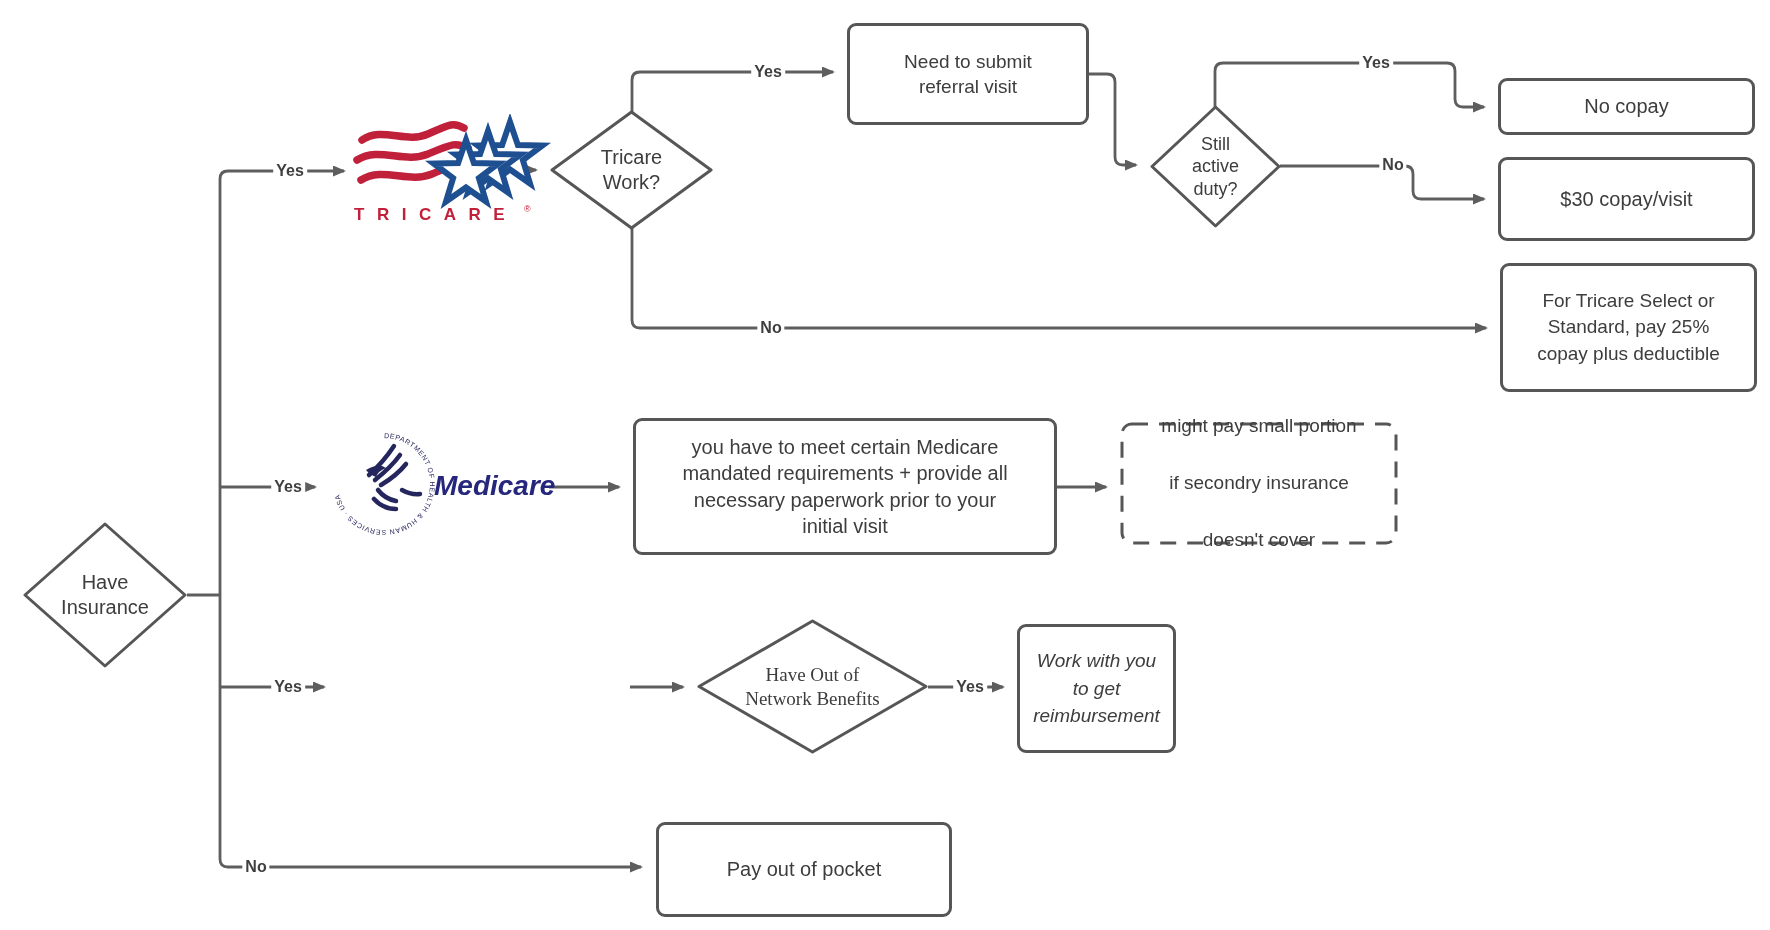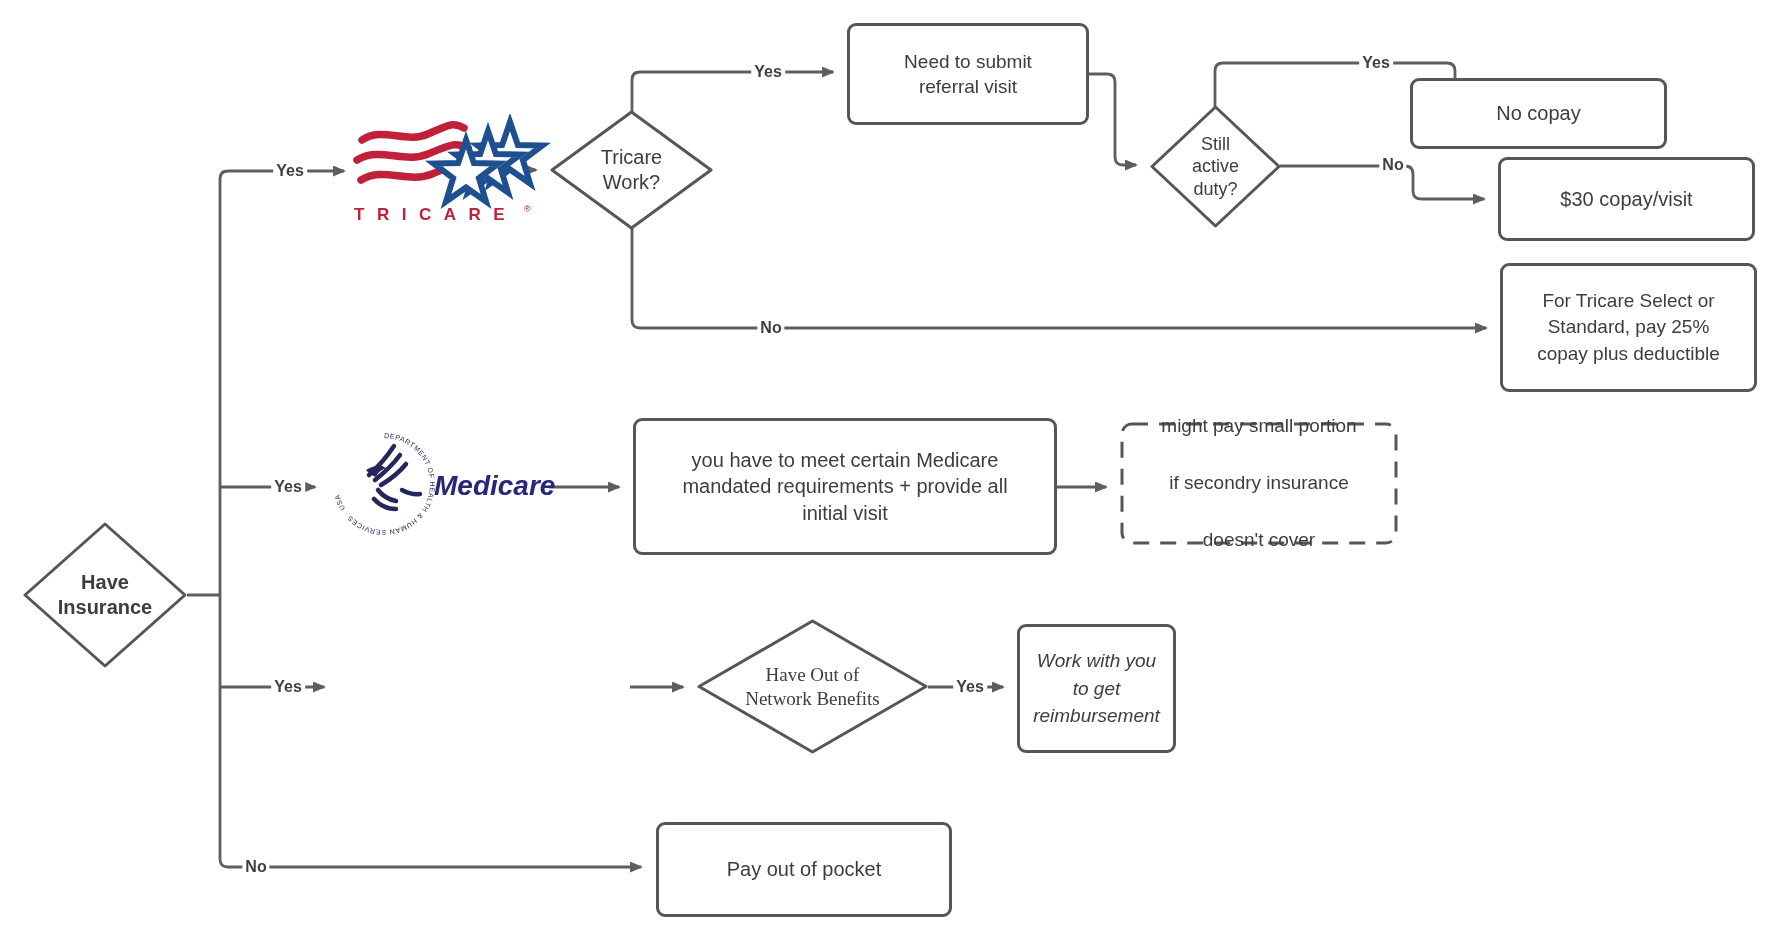--- a/index.html
+++ b/index.html
@@ -68,21 +68,21 @@
     <path class="wire" marker-end="url(#arr)" d="M 549,487 H 619"></path>
     <path class="wire" marker-end="url(#arr)" d="M 1057,487 H 1106"></path>
     <path class="wire" marker-end="url(#arr)" d="M 630,687 H 683"></path>
     <path class="wire" marker-end="url(#arr)" d="M 928,687 H 1003"></path>
   </svg>
 
   <div class="diamond" style="left:23px;top:522px;width:164px;height:146px;">
     <svg width="164" height="146" viewBox="0 0 164 146">
       <polygon points="82,2 162,73 82,144 2,73" fill="#ffffff" stroke="#565656" stroke-width="3" stroke-linejoin="round"></polygon>
     </svg>
-    <div class="dtext" style="font-size:20px;font-weight:bold;">
+    <div class="dtext" style="font-size:20px;">
       <span>Have</span>
       <span>Insurance</span>
     </div>
   </div>
 
   <div class="node" style="left:352px;top:114px;width:202px;height:112px;">
     <svg width="202" height="112" viewBox="0 0 202 112">
       <g fill="none" stroke="#c1203b" stroke-width="7.5" stroke-linecap="round">
         <path d="M 10,26 C 30,12 54,30 76,20 S 102,8 112,14"></path>
         <path d="M 5,46 C 27,32 52,50 76,40 S 104,28 116,34"></path>
@@ -117,21 +117,21 @@
     <svg width="131" height="123" viewBox="0 0 131 123">
       <polygon points="65.5,2 129,61.5 65.5,121 2,61.5" fill="#ffffff" stroke="#565656" stroke-width="3" stroke-linejoin="round"></polygon>
     </svg>
     <div class="dtext" style="font-size:18px;">
       <span>Still</span>
       <span>active</span>
       <span>duty?</span>
     </div>
   </div>
 
-  <div class="box" style="left:1410px;top:78px;width:257px;height:71px;font-size:20px;">
+  <div class="box" style="left:1498px;top:78px;width:257px;height:57px;font-size:20px;">
     <span>No copay</span>
   </div>
 
   <div class="box" style="left:1498px;top:157px;width:257px;height:84px;font-size:20px;">
     <span>$30 copay/visit</span>
   </div>
 
   <div class="box" style="left:1500px;top:263px;width:257px;height:129px;font-size:19px;line-height:1.4;">
     <span>For Tricare Select or</span>
     <span>Standard, pay 25%</span>
@@ -155,20 +155,21 @@
         <path d="M 74,62 q 9,5 18,4"></path>
       </g>
       <path d="M 38,42 q 13,-8 20,-2 q -8,3 -10,9 q -6,-2 -10,-7 z" fill="#26265e"></path>
     </svg>
   </div>
   <div class="medicare-word" style="left:434px;top:470px;">Medicare</div>
 
   <div class="box" style="left:633px;top:418px;width:424px;height:137px;font-size:20px;">
     <span>you have to meet certain Medicare</span>
     <span>mandated requirements + provide all</span>
+    <span>necessary paperwork prior to your</span>
     <span>initial visit</span>
   </div>
 
   <div class="dashedbox" style="left:1120px;top:422px;width:278px;height:123px;">
     <svg width="278" height="123" viewBox="0 0 278 123">
       <rect x="2" y="2" width="274" height="119" rx="10" fill="#ffffff" stroke="#565656" stroke-width="3" stroke-dasharray="16 11"></rect>
     </svg>
     <div class="dtext" style="font-size:19px;gap:32px;">
       <span>might pay small portion</span>
       <span>if secondry insurance</span>

